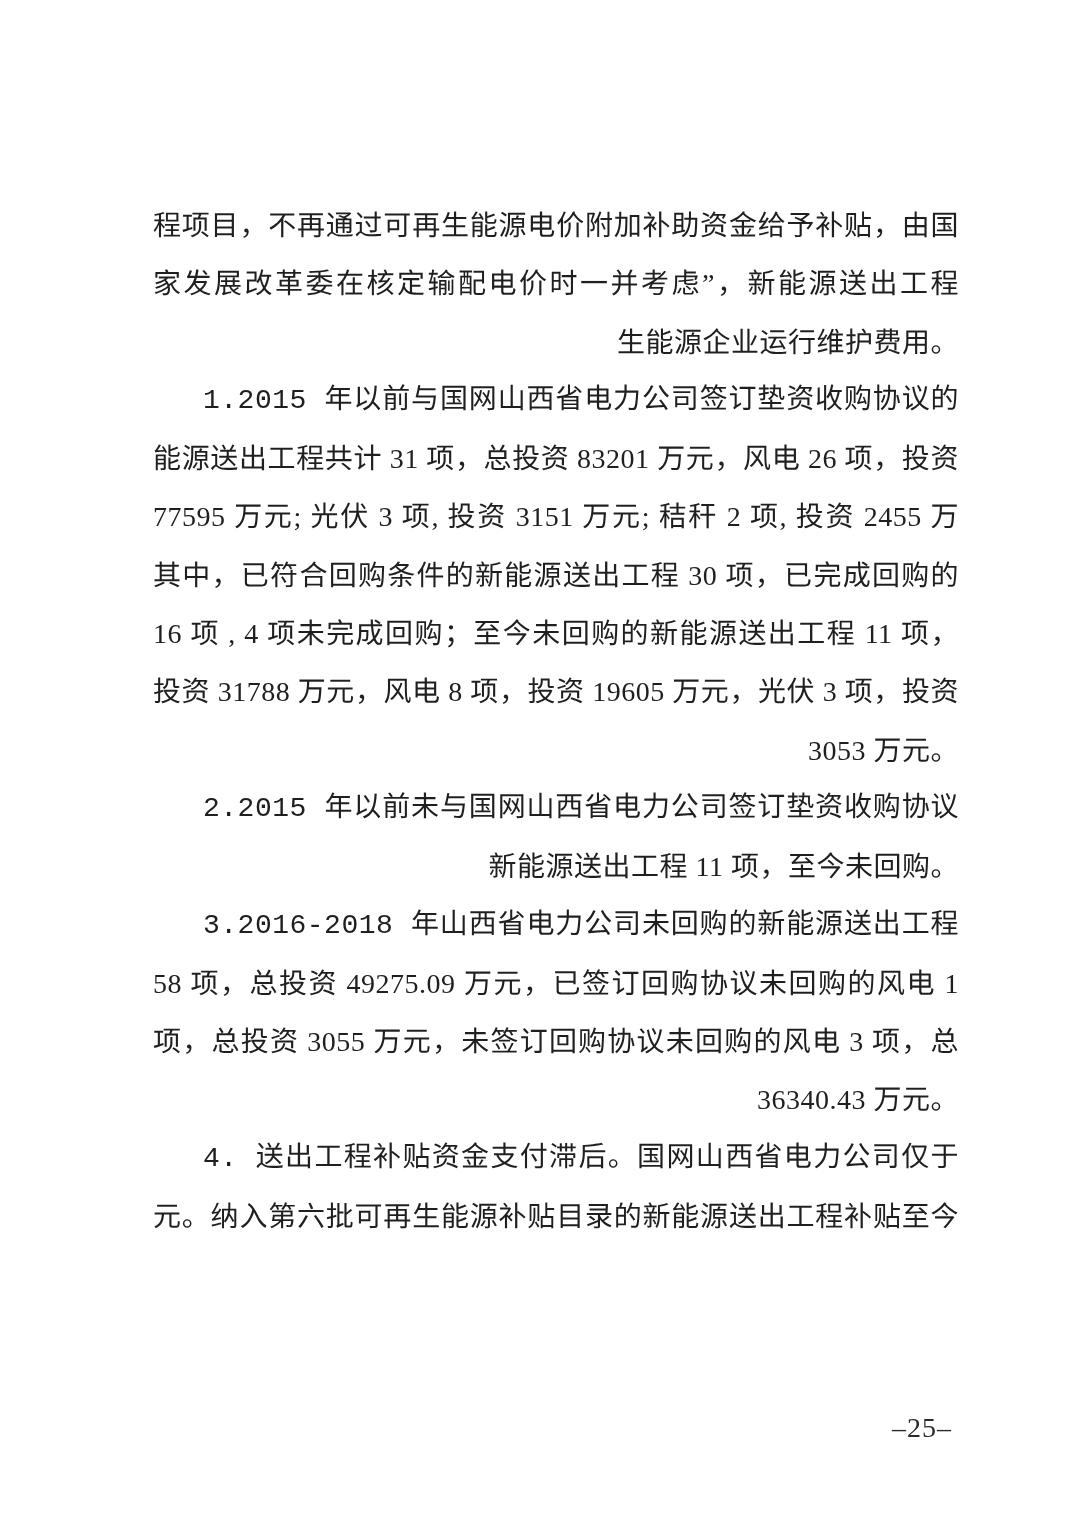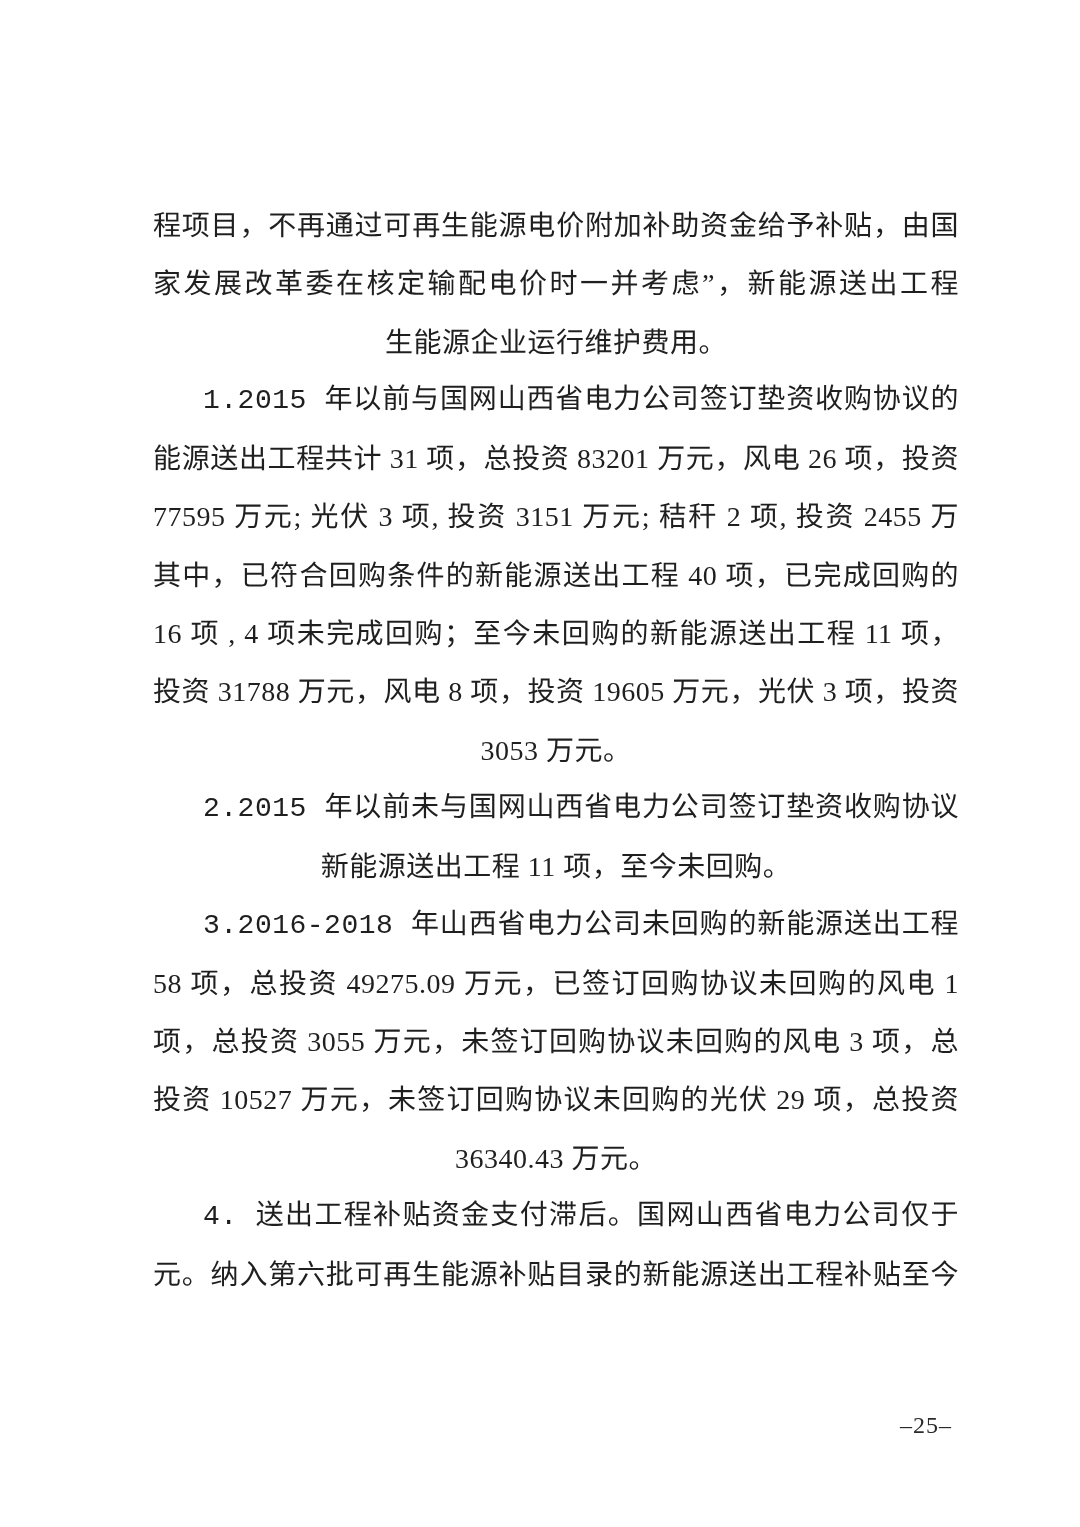--- a/index.html
+++ b/index.html
@@ -24,59 +24,58 @@
     top: 173px;
     width: 822px;
     color: #1f1f1f;
   }
   .line {
     width: 822px;
     height: 58.3px;
     line-height: 58.3px;
     font-size: 28px;
     overflow: hidden;
-    text-align: center;
+    text-align: right;
     letter-spacing: 0.5px;
   }
   .line.just {
     text-align: justify;
     text-align-last: justify;
   }
   .line.indent {
     padding-left: 58px;
     font-family: Liberation Mono, monospace;
   }
   .page-number {
     position: absolute;
     top: 1396px;
     right: 128px;
-    font-size: 24px;
+    font-size: 28px;
     color: #2a2a2a;
     letter-spacing: 1px;
   }
 </style>
 </head>
 <body>
 
 <div class="page">
   <div class="doc-body">
       <div class="line just">程项目，不再通过可再生能源电价附加补助资金给予补贴，由国</div>
       <div class="line just">家发展改革委在核定输配电价时一并考虑”，新能源送出工程</div>
       <div class="line">生能源企业运行维护费用。</div>
       <div class="line indent just">1.2015 年以前与国网山西省电力公司签订垫资收购协议的新</div>
       <div class="line just">能源送出工程共计 31 项，总投资 83201 万元，风电 26 项，投资</div>
       <div class="line just">77595 万元; 光伏 3 项, 投资 3151 万元; 秸秆 2 项, 投资 2455 万元。</div>
-      <div class="line just">其中，已符合回购条件的新能源送出工程 40 项，已完成回购的</div>
+      <div class="line just">其中，已符合回购条件的新能源送出工程 30 项，已完成回购的</div>
       <div class="line just">16 项 , 4 项未完成回购；至今未回购的新能源送出工程 11 项，总</div>
       <div class="line just">投资 31788 万元，风电 8 项，投资 19605 万元，光伏 3 项，投资</div>
       <div class="line">3053 万元。</div>
       <div class="line indent just">2.2015 年以前未与国网山西省电力公司签订垫资收购协议的</div>
       <div class="line">新能源送出工程 11 项，至今未回购。</div>
       <div class="line indent just">3.2016-2018 年山西省电力公司未回购的新能源送出工程</div>
       <div class="line just">58 项，总投资 49275.09 万元，已签订回购协议未回购的风电 1</div>
       <div class="line just">项，总投资 3055 万元，未签订回购协议未回购的风电 3 项，总</div>
-      <div class="line just">投资 10527 万元，未签订回购协议未回购的光伏 29 项，总投资</div>
       <div class="line">36340.43 万元。</div>
       <div class="line indent just">4. 送出工程补贴资金支付滞后。国网山西省电力公司仅于</div>
       <div class="line just">元。纳入第六批可再生能源补贴目录的新能源送出工程补贴至今</div>
     </div>
   <div class="page-number">–25–</div>
 </div>
 
 </body></html>

